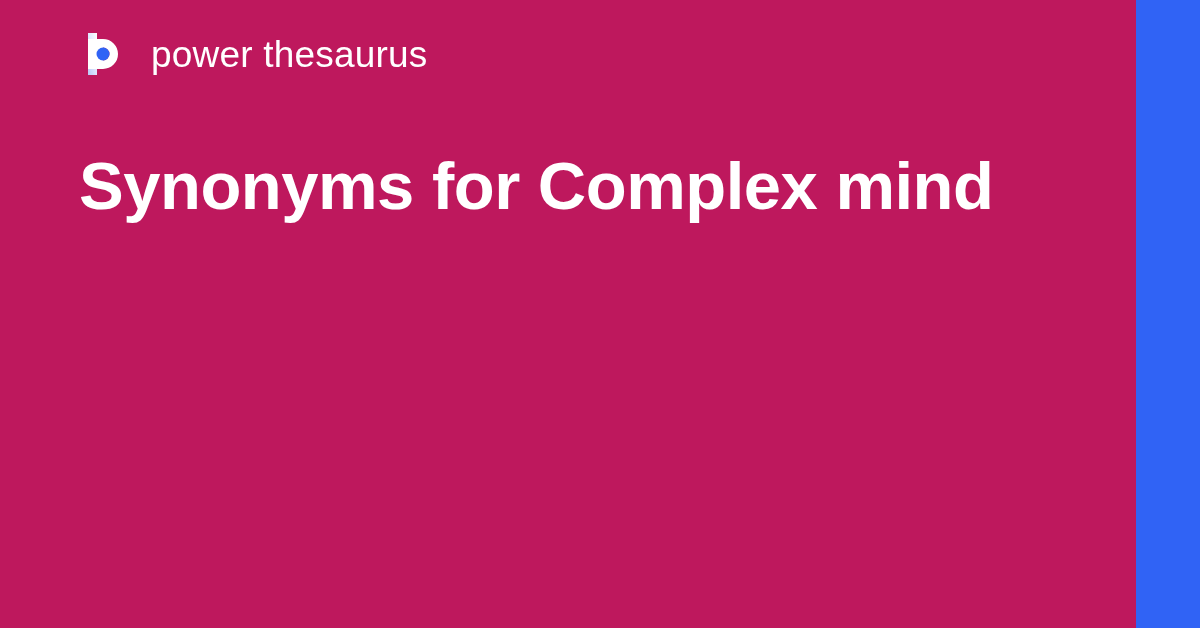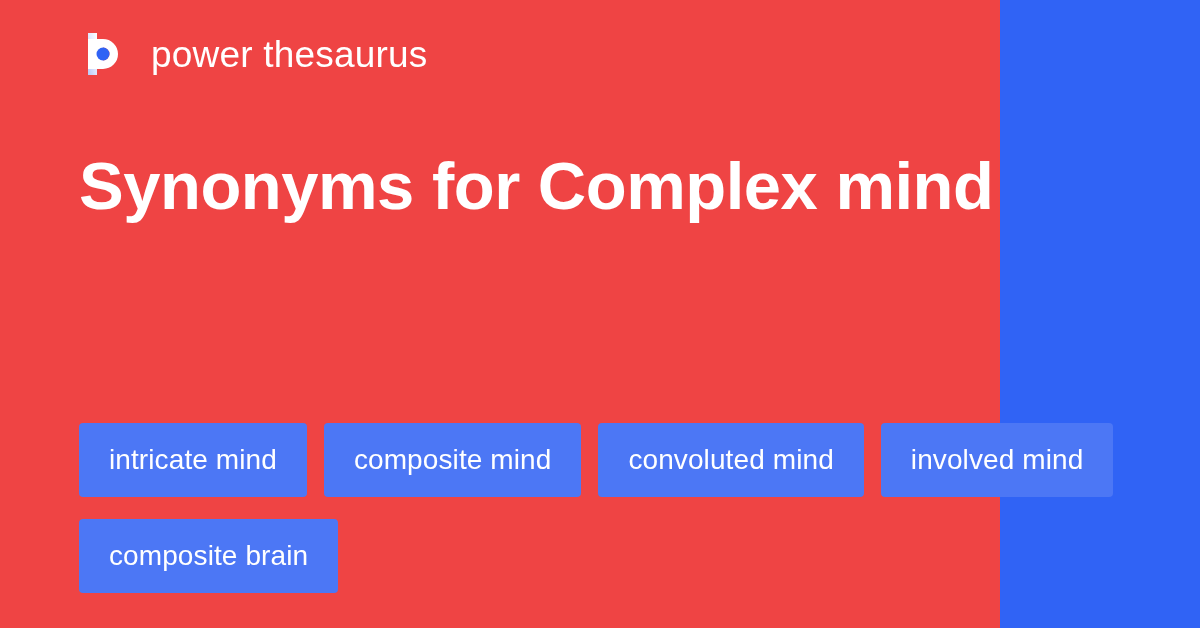--- a/index.html
+++ b/index.html
@@ -10,23 +10,23 @@
     width: 1200px;
     height: 628px;
     overflow: hidden;
     background: #3063f5;
     font-family: "Liberation Sans", sans-serif;
     -webkit-font-smoothing: antialiased;
   }
 
   .page {
     position: relative;
-    width: 1000px;
+    width: 1136px;
     height: 628px;
-    background: #ef4444;
+    background: #be185d;
     box-sizing: border-box;
   }
 
   
   .brand {
     position: absolute;
     left: 79px;
     top: 26px;
     display: flex;
     align-items: center;
@@ -107,21 +107,14 @@
                  M24 18.5 a6.5 6.5 0 1 0 0 13 a6.5 6.5 0 1 0 0 -13 z" fill="#ffffff" fill-rule="evenodd"></path>
         <path d="M9 10 h15 v30 h-15 z" fill="#ffffff"></path>
         <circle cx="24" cy="25" r="6.5" fill="#3063f5"></circle>
       </svg>
     </span>
     <span class="brand-name">power thesaurus</span>
   </div>
 
   <h1 class="headline">Synonyms for Complex mind</h1>
 
-  <div class="chips">
-    <div class="chip">intricate mind</div>
-    <div class="chip">composite mind</div>
-    <div class="chip">convoluted mind</div>
-    <div class="chip">involved mind</div>
-    <div class="chip">composite brain</div>
-  </div>
 
 </div>
 
 </body></html>

